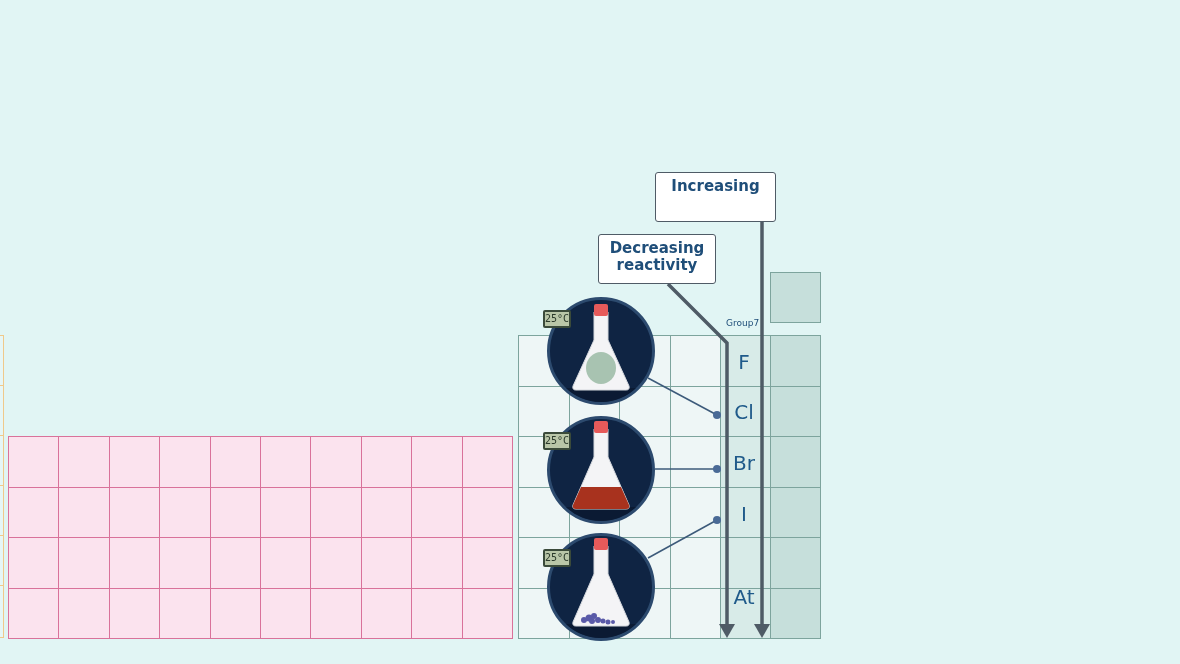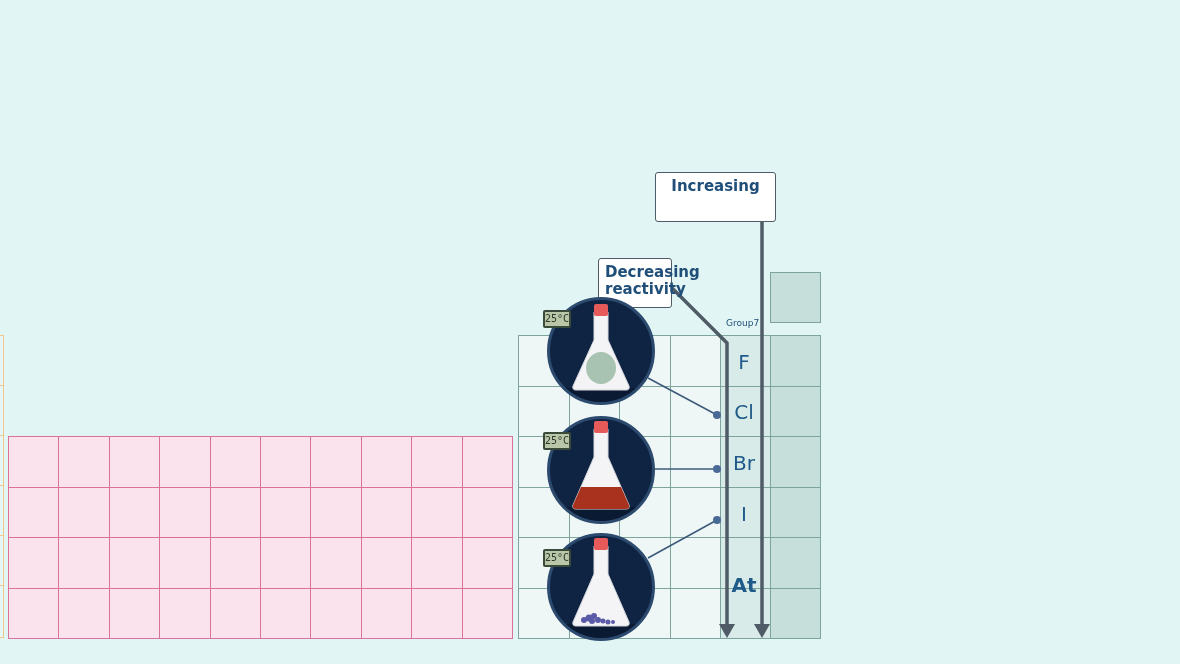--- a/index.html
+++ b/index.html
@@ -124,42 +124,42 @@
     <div class="cell-dark" style="left: 770px; top: 587.5px; width: 51px; height: 51.5px;"></div>
     <div class="cell-dark" style="left: 770px; top: 272px; width: 51px; height: 51px;"></div>
   </div>
 
 <div class="group-lbl" style="left:726px;top:318px;">Group7</div>
 
 <div class="elem" style="left:719px;top:350px;">F</div>
 <div class="elem" style="left:719px;top:400px;">Cl</div>
 <div class="elem" style="left:719px;top:451px;">Br</div>
 <div class="elem" style="left:719px;top:502px;">I</div>
-<div class="elem" style="left:719px;top:573px;font-weight:bold;">At</div>
+<div class="elem" style="left:719px;top:585px;">At</div>
 
 <svg class="abs" style="left:0;top:0;" width="1180" height="664">
 
   <path d="M668,284 L727,343 L727,626" stroke="#4f5b66" stroke-width="3.5" fill="none"></path>
   <polygon points="719,624 735,624 727,638" fill="#4f5b66"></polygon>
 
   <path d="M762,222 L762,626" stroke="#4f5b66" stroke-width="3.5" fill="none"></path>
   <polygon points="754,624 770,624 762,638" fill="#4f5b66"></polygon>
 
   <line x1="648" y1="378" x2="717" y2="415" stroke="#3c5a7a" stroke-width="1.5"></line>
   <circle cx="717" cy="415" r="4" fill="#4a6a96"></circle>
   <line x1="655" y1="469" x2="717" y2="469" stroke="#3c5a7a" stroke-width="1.5"></line>
   <circle cx="717" cy="469" r="4" fill="#4a6a96"></circle>
   <line x1="648" y1="558" x2="717" y2="520" stroke="#3c5a7a" stroke-width="1.5"></line>
   <circle cx="717" cy="520" r="4" fill="#4a6a96"></circle>
 </svg>
 
 <div class="label-box" style="left:655px;top:172px;width:121px;height:50px;">
   <div>Increasing</div>
 </div>
-<div class="label-box" style="left:598px;top:234px;width:74px;height:50px;margin-top:24px;">
+<div class="label-box" style="left:598px;top:234px;width:118px;height:50px;">
   <div>Decreasing</div>
   <div>reactivity</div>
 </div>
 
 <div id="flasks"></div>
 
 <div class="flask-circle" style="left:547px;top:297px;">
   <svg width="102" height="102">
     <rect x="0" y="88" width="102" height="14" fill="#0b1a33"></rect>
     <path d="M44,12 L58,12 L58,40 L79,86 Q80,90 76,90 L26,90 Q22,90 23,86 L44,40 Z" fill="#f4f4f6" stroke="#d6d9de" stroke-width="1"></path>

